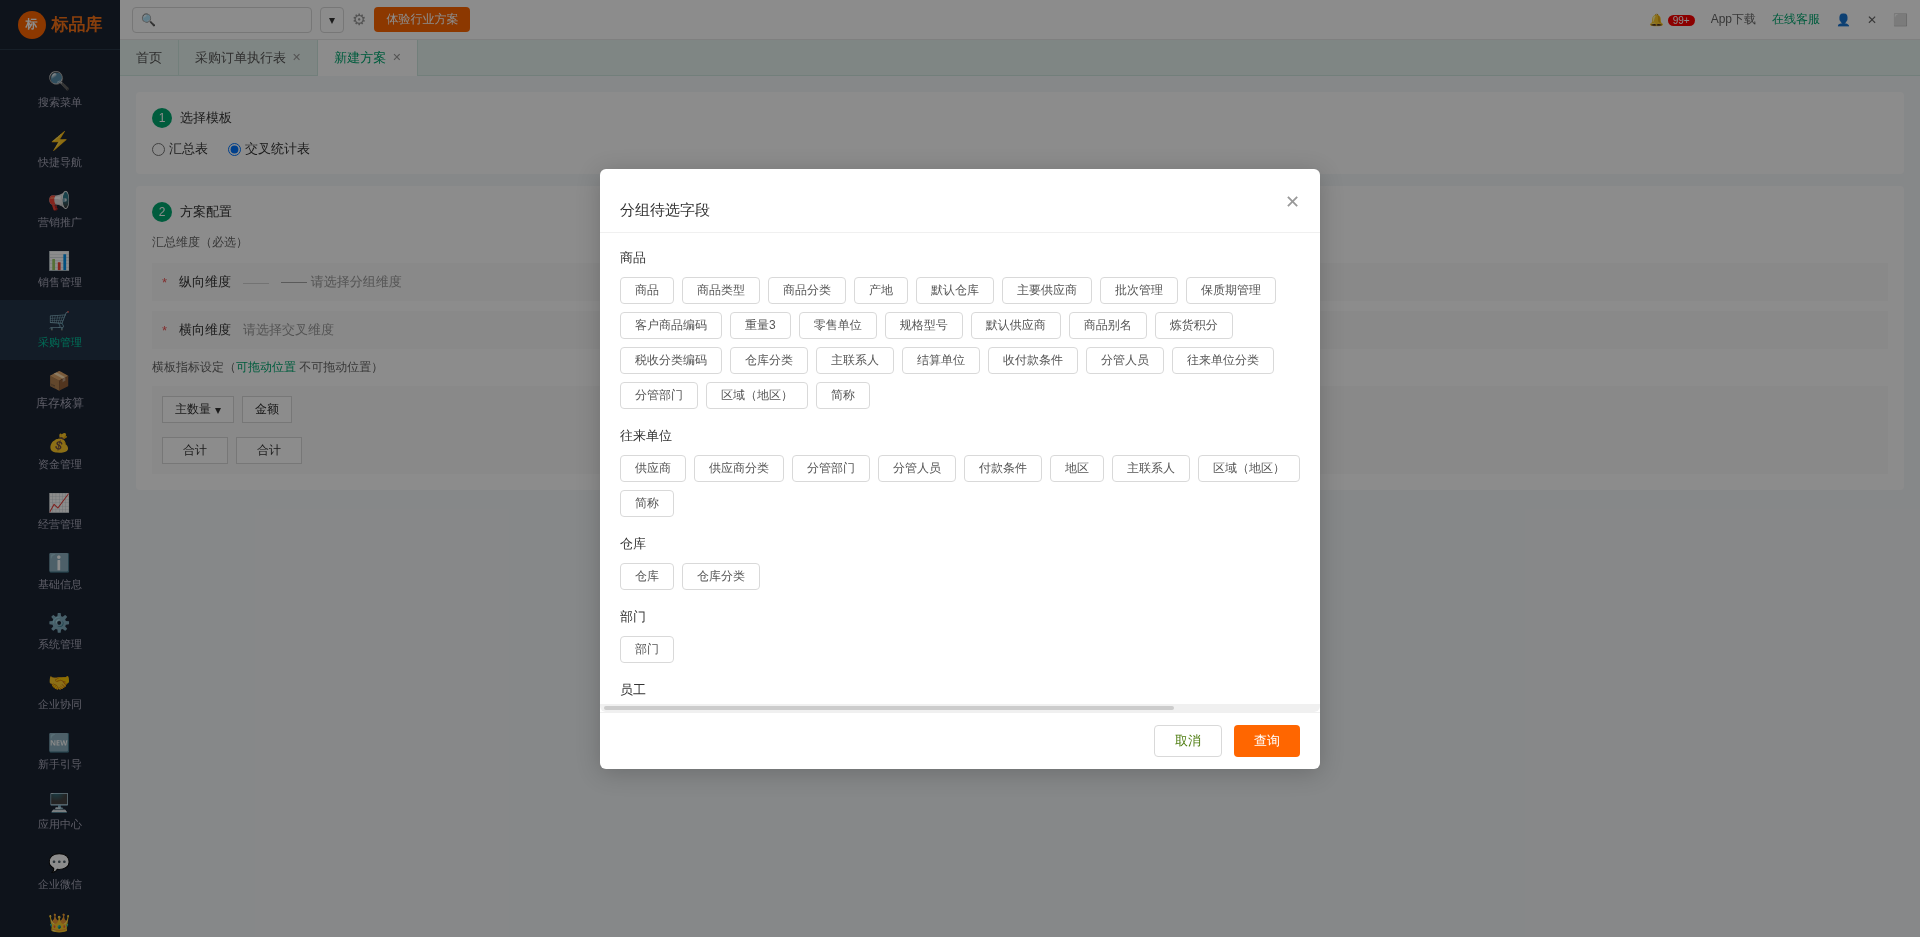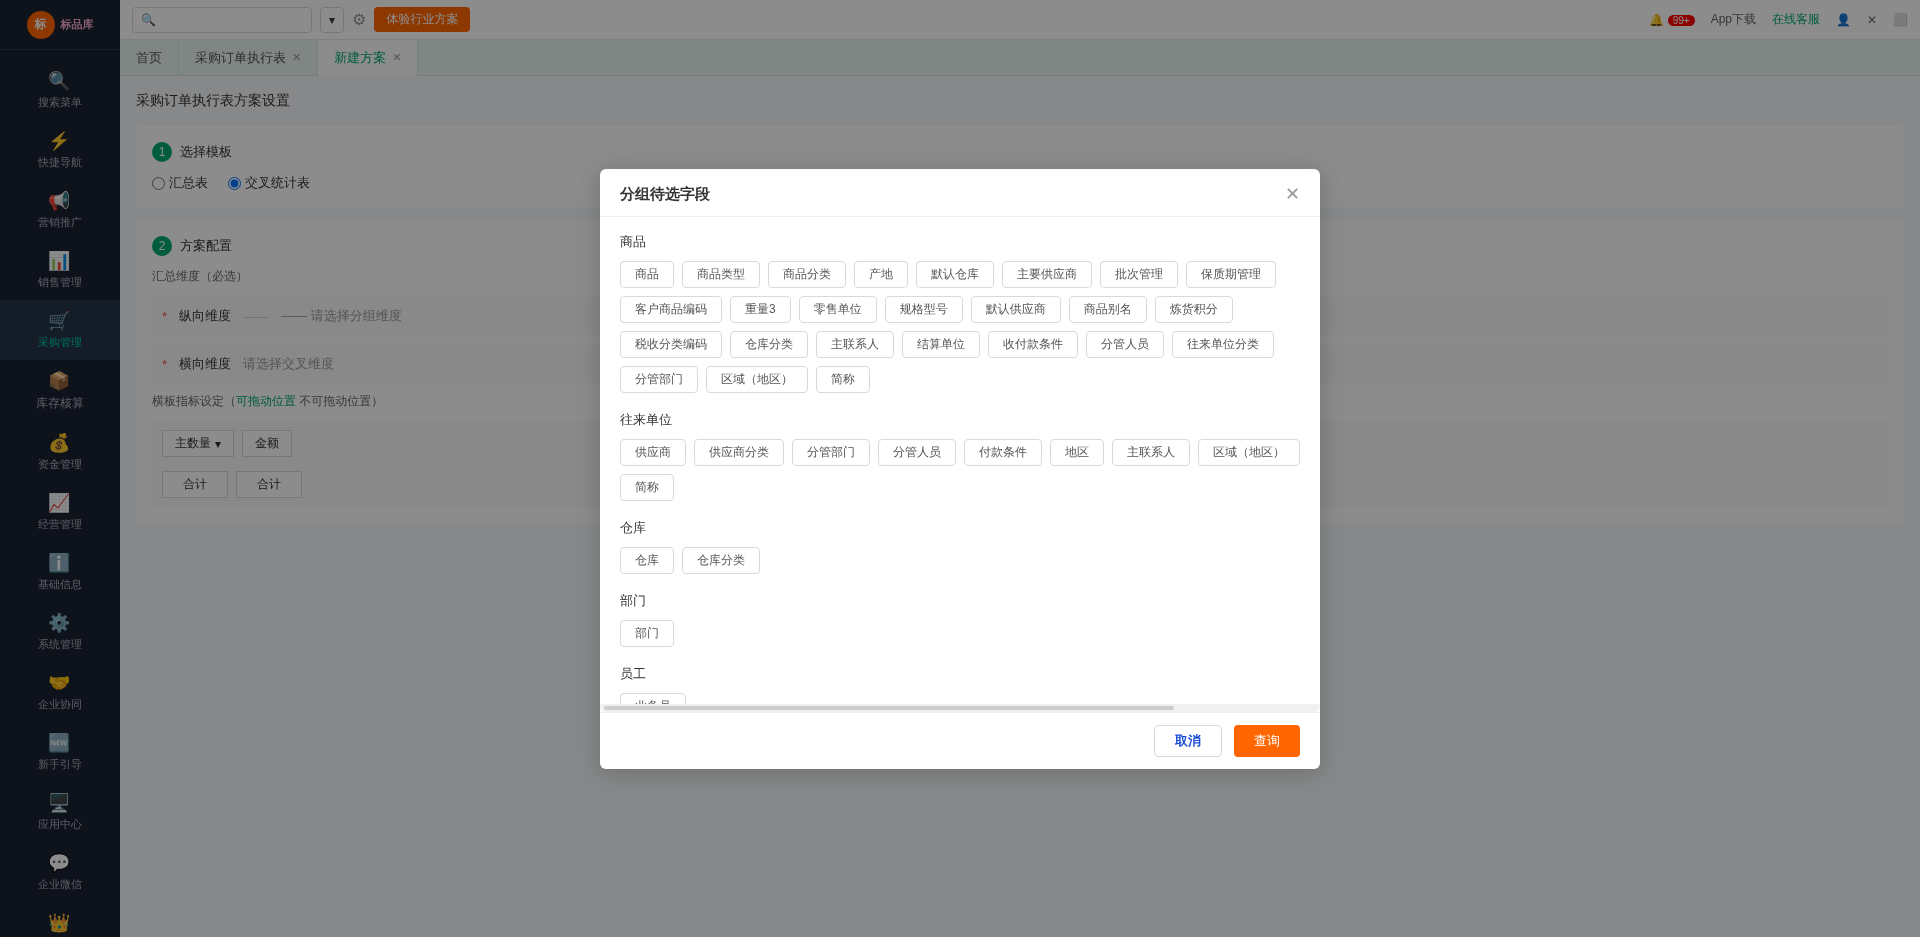--- a/index.html
+++ b/index.html
@@ -18,21 +18,21 @@
     }
     .logo-area {
       display: flex; align-items: center; gap: 6px;
       width: 120px;
     }
     .logo-icon {
       width: 28px; height: 28px; background: #f60; border-radius: 50%;
       display: flex; align-items: center; justify-content: center;
       color: #fff; font-weight: bold; font-size: 12px;
     }
-    .logo-text { color: #f9a8d4; font-size: 11px; font-weight: bold; }
+    .logo-text { color: #f97316; font-size: 17px; font-weight: bold; }
     .header-search {
       flex: 0 0 180px;
       height: 26px; border: 1px solid #d9d9d9; border-radius: 4px;
       padding: 0 8px; font-size: 12px; color: #999;
       display: flex; align-items: center; gap: 4px;
     }
     .header-search input {
       border: none; outline: none; flex: 1; font-size: 12px; color: #666;
     }
     .header-dropdown {
@@ -115,35 +115,35 @@
       background: #fff; border-radius: 6px; width: 720px; max-height: 600px;
       display: flex; flex-direction: column;
       box-shadow: 0 4px 24px rgba(0,0,0,0.2);
       position: relative;
     }
     .modal-header {
       display: flex; align-items: center; justify-content: space-between;
       padding: 16px 20px 12px; border-bottom: 1px solid #f0f0f0;
       flex-shrink: 0;
     }
-    .modal-title { font-size: 15px; font-weight: 700; color: #333; }
+    .modal-title { font-size: 15px; font-weight: 400; color: #333; margin-top: 16px; }
     .modal-close {
       cursor: pointer; color: #999; font-size: 18px; line-height: 1;
     }
     .modal-body {
       flex: 1; overflow-y: auto; padding: 16px 20px;
     }
     .modal-footer {
       display: flex; justify-content: flex-end; gap: 12px;
       padding: 12px 20px; border-top: 1px solid #f0f0f0;
       flex-shrink: 0;
     }
     .btn-cancel {
-      border: 1px solid #d9d9d9; background: #fff; color: #1d4ed8;
-      padding: 6px 20px; border-radius: 4px; cursor: pointer; font-size: 13px; font-weight: bold;
+      border: 1px solid #d9d9d9; background: #fff; color: #4d7c0f;
+      padding: 6px 20px; border-radius: 4px; cursor: pointer; font-size: 13px;
     }
     .btn-confirm {
       background: #f60; color: #fff; border: none;
       padding: 6px 20px; border-radius: 4px; cursor: pointer; font-size: 13px;
     }
 
     
     .field-section { margin-bottom: 18px; }
     .field-section-title {
       font-size: 13px; font-weight: 500; color: #333; margin-bottom: 10px;
@@ -275,21 +275,20 @@
       <span>采购订单执行表</span>
       <span class="tab-close">✕</span>
     </div>
     <div class="tab-item active">
       <span>新建方案</span>
       <span class="tab-close">✕</span>
     </div>
   </div>
 
 <div class="main-content">
-  <div class="page-title">采购订单执行表方案设置</div>
 
   <div class="section-card">
     <div class="step-label">
       <span class="step-num">1</span>
       <span>选择模板</span>
     </div>
     <div class="radio-group">
       <label class="radio-item">
         <input type="radio" name="template" style=""> 
           <span>汇总表</span>

